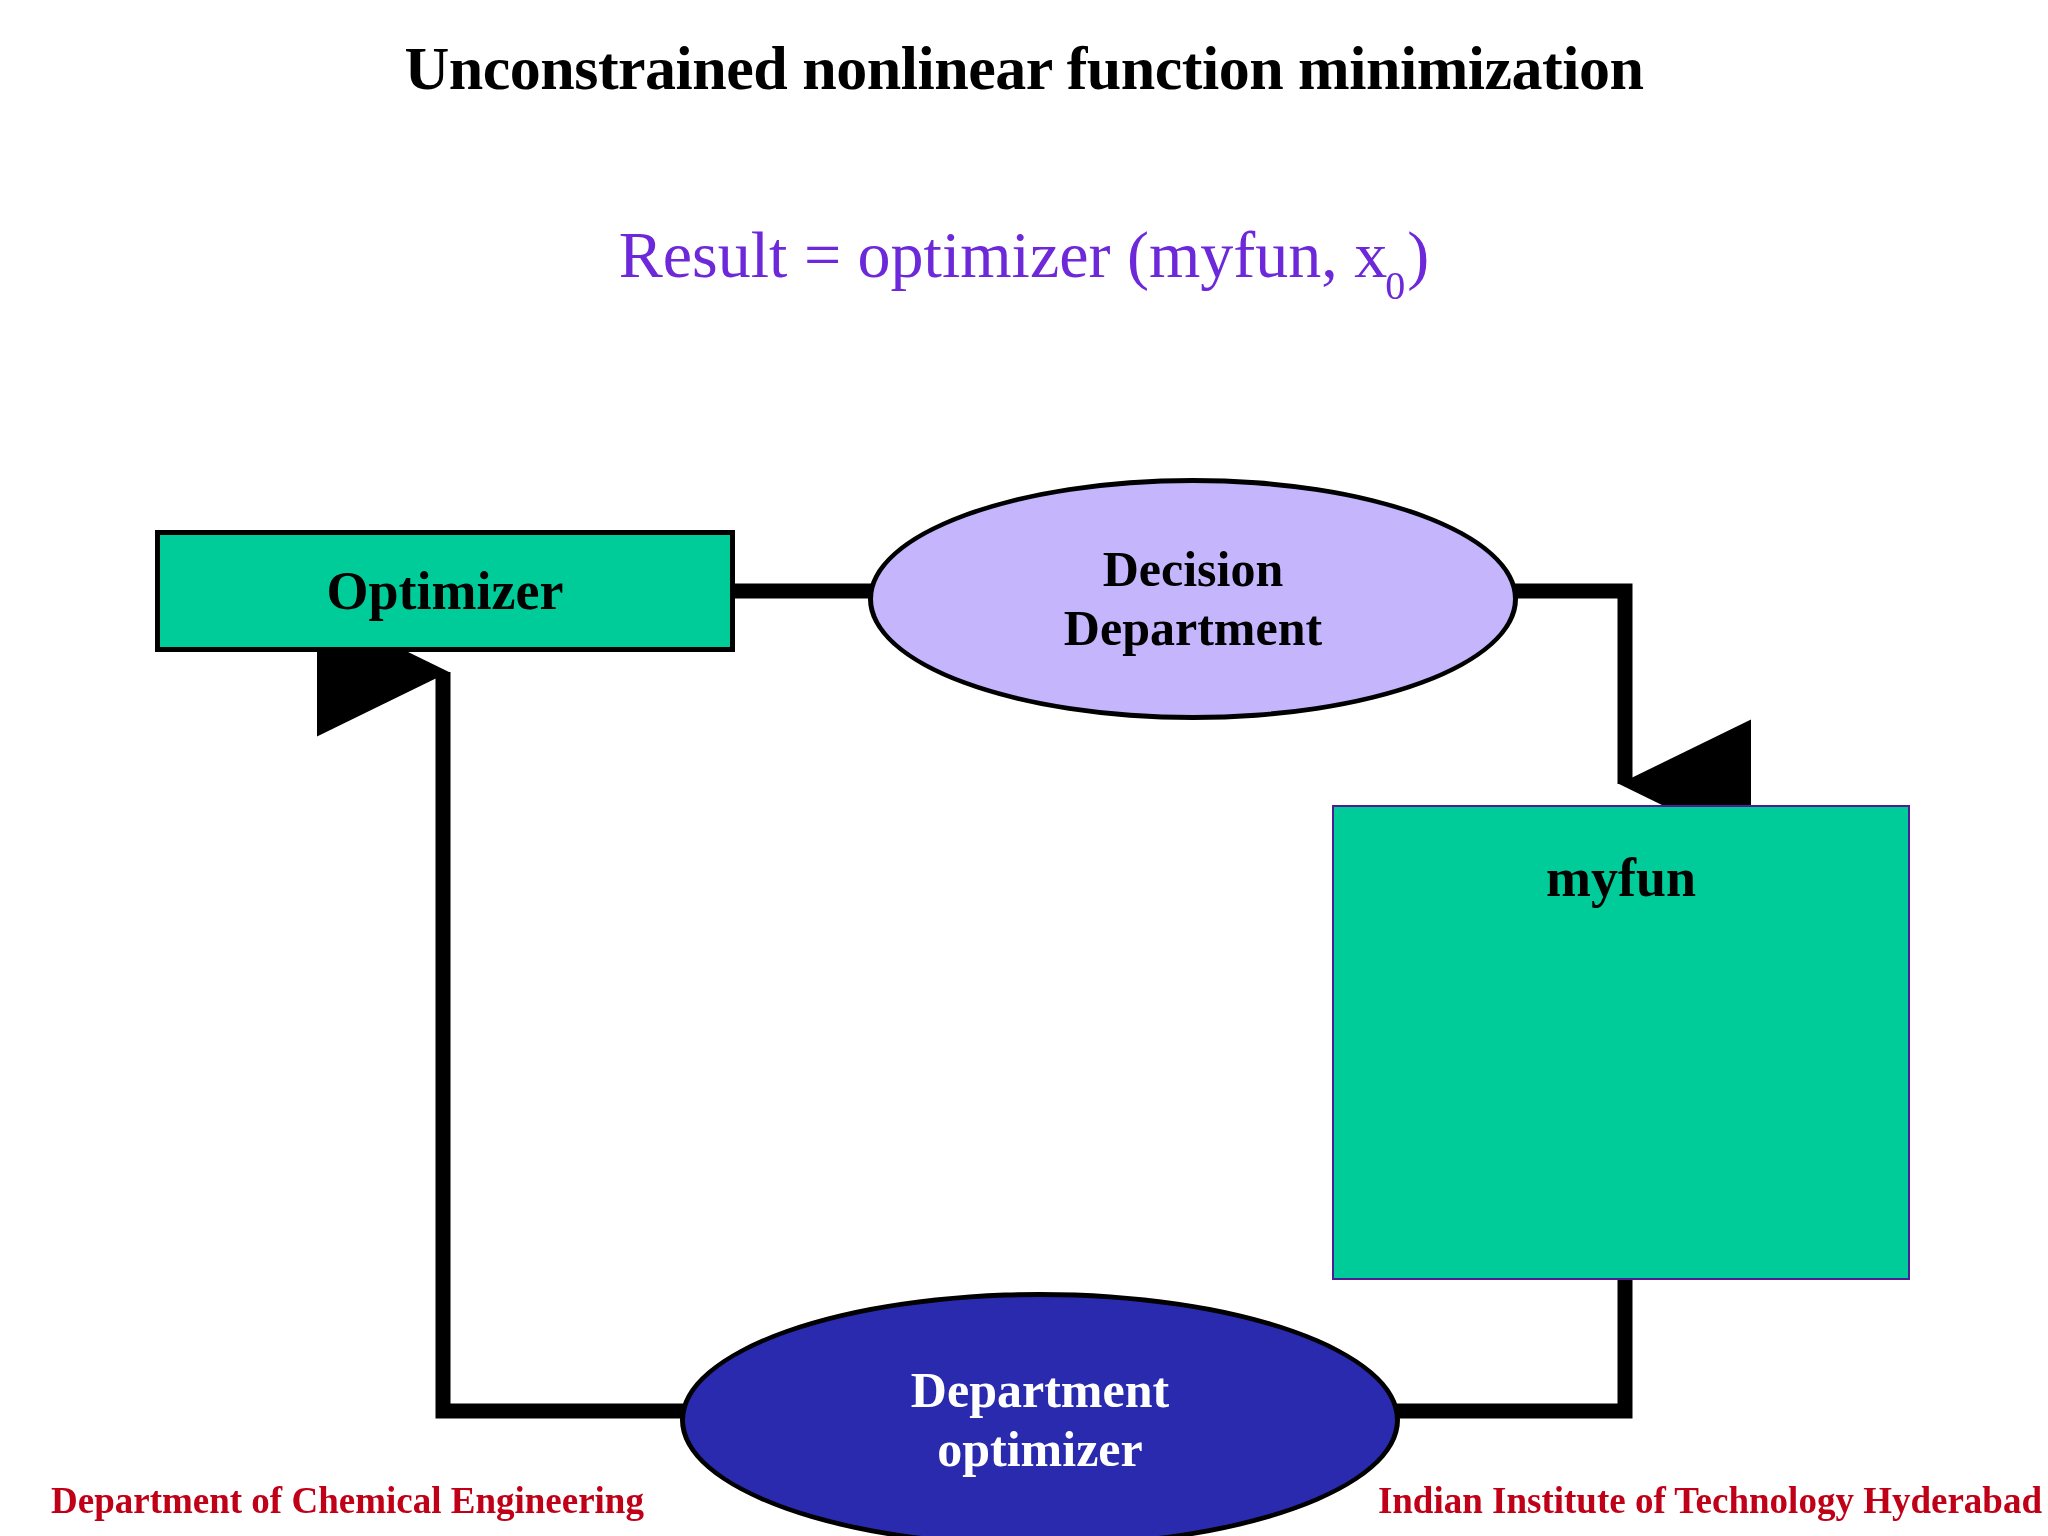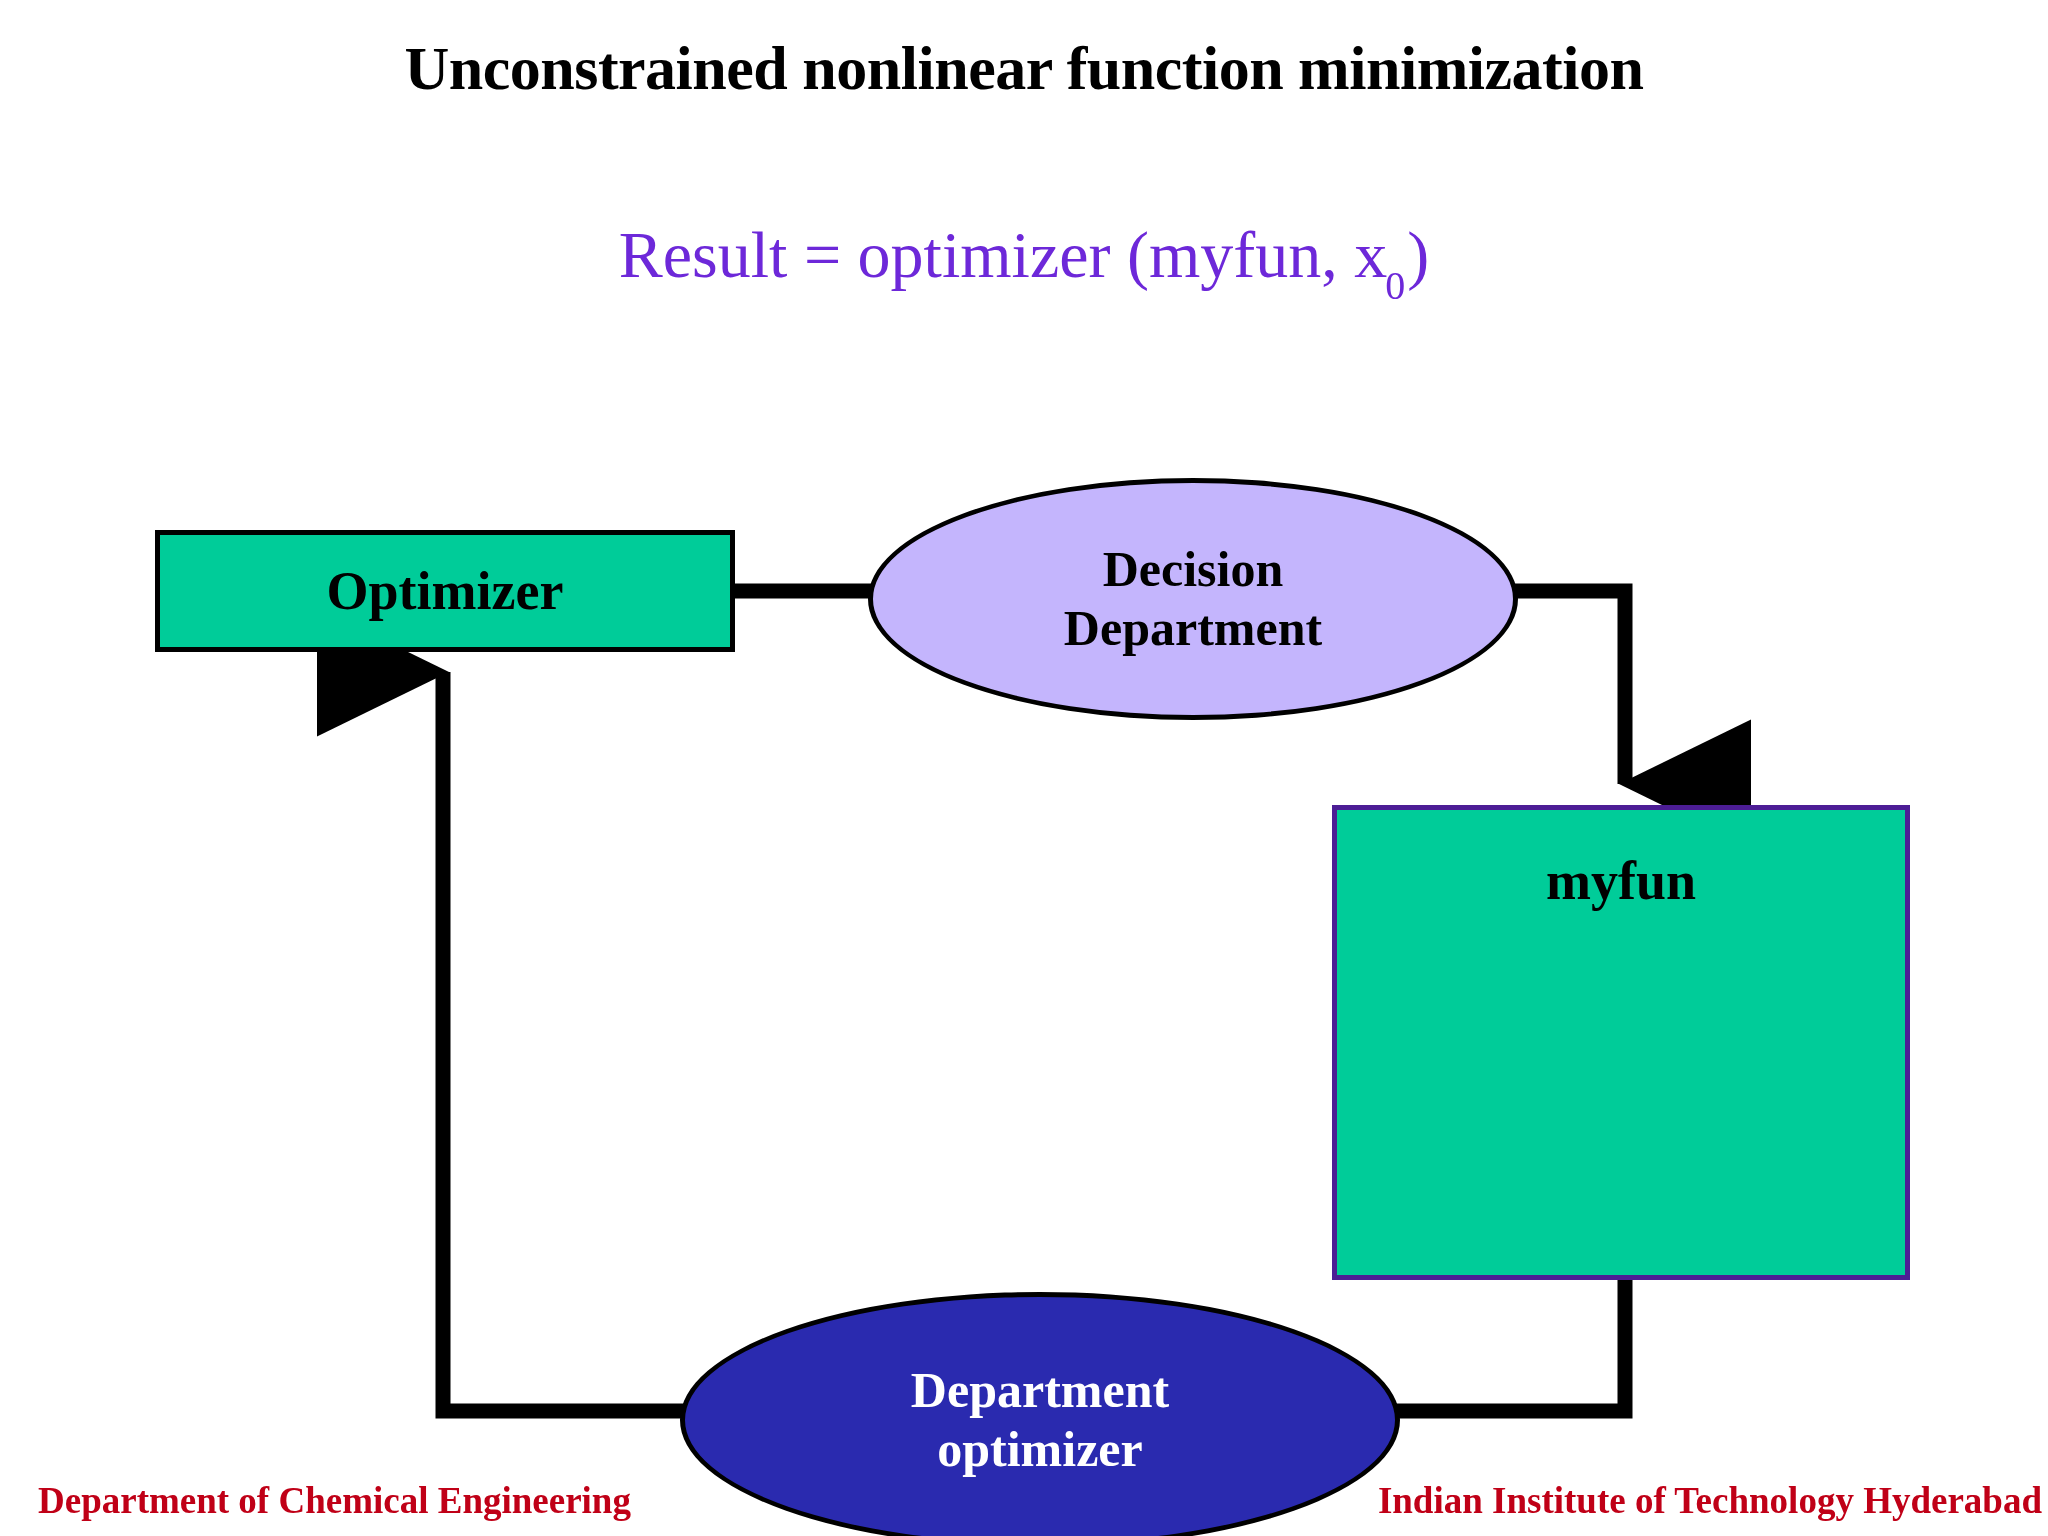--- a/index.html
+++ b/index.html
@@ -92,21 +92,21 @@
     font-size: 54px;
     justify-content: center;
   }
 
   .box-myfun {
     left: 1332px;
     top: 805px;
     width: 578px;
     height: 475px;
     background: #00CC99;
-    border: 5px solid #4c1d95;
+    border: 2px solid #4c1d95;
     font-size: 54px;
     align-items: flex-start;
     padding-top: 40px;
   }
 
   .ellipse-decision {
     left: 868px;
     top: 478px;
     width: 650px;
     height: 242px;
@@ -138,21 +138,21 @@
   
   .footer-left, .footer-right {
     position: absolute;
     bottom: 14px;
     font-family: "Liberation Serif", "DejaVu Serif", serif;
     font-weight: bold;
     font-size: 37px;
     color: #C00017;
     white-space: nowrap;
   }
-  .footer-left  { left: 38px; }
+  .footer-left  { left: 51px; }
   .footer-right { right: 6px; text-align: right; }
 </style>
 </head>
 <body>
 
 <div class="slide">
 
   <div class="title">Unconstrained nonlinear function minimization</div>
 
   <div class="subtitle">

